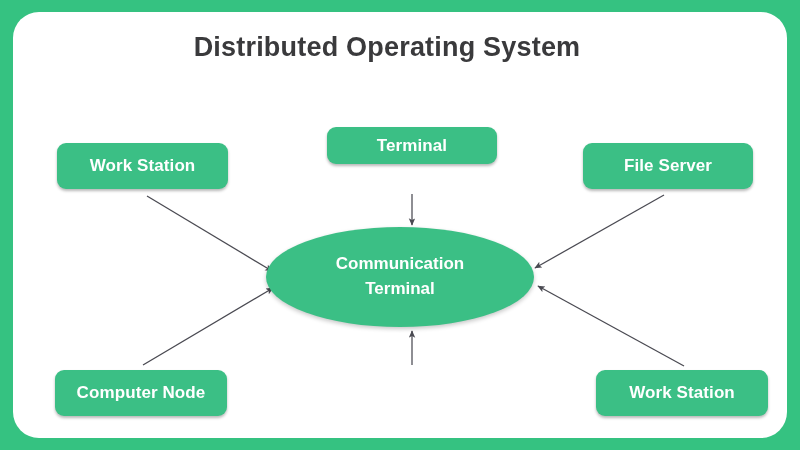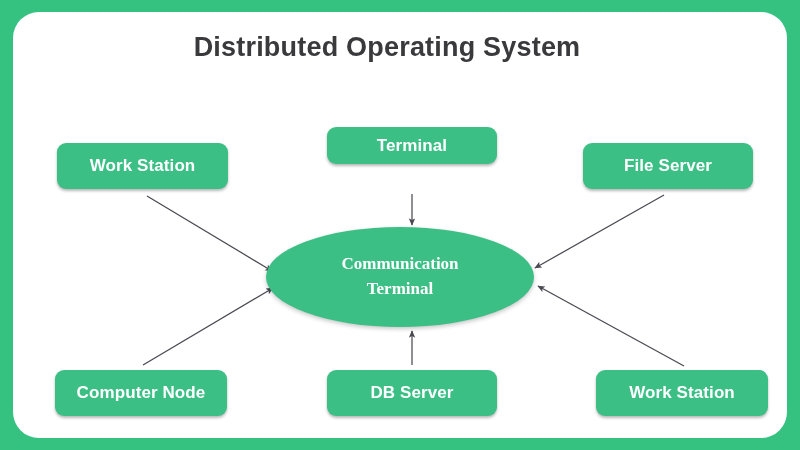--- a/index.html
+++ b/index.html
@@ -55,21 +55,20 @@
     border-radius: 50%;
     color: #ffffff;
     font-size: 17px;
     font-weight: bold;
     display: flex;
     align-items: center;
     justify-content: center;
     text-align: center;
     line-height: 1.45;
     box-shadow: 0 2px 4px rgba(0,0,0,0.22);
-    font-family: Liberation Serif, serif;
   }
   #arrow-layer {
     position: absolute;
     left: 0;
     top: 0;
     width: 800px;
     height: 450px;
     pointer-events: none;
   }
 </style>
@@ -107,23 +106,20 @@
   </div>
 
   <div class="node-box" style="left:55px; top:370px; width:172px; height:46px;">
     <span>Computer Node</span>
   </div>
 
   <div class="node-box" style="left:583px; top:143px; width:170px; height:46px;">
     <span>File Server</span>
   </div>
 
-  <div class="node-box" style="left:327px; top:370px; width:170px; height:46px;">
-    <span>DB Server</span>
-  </div>
 
   <div class="node-box" style="left:596px; top:370px; width:172px; height:46px;">
     <span>Work Station</span>
   </div>
 
   <div id="hub-ellipse" style="left:266px; top:227px; width:268px; height:100px;">
     <span>
       <span>Communication</span><br>
       <span>Terminal</span>
     </span>

